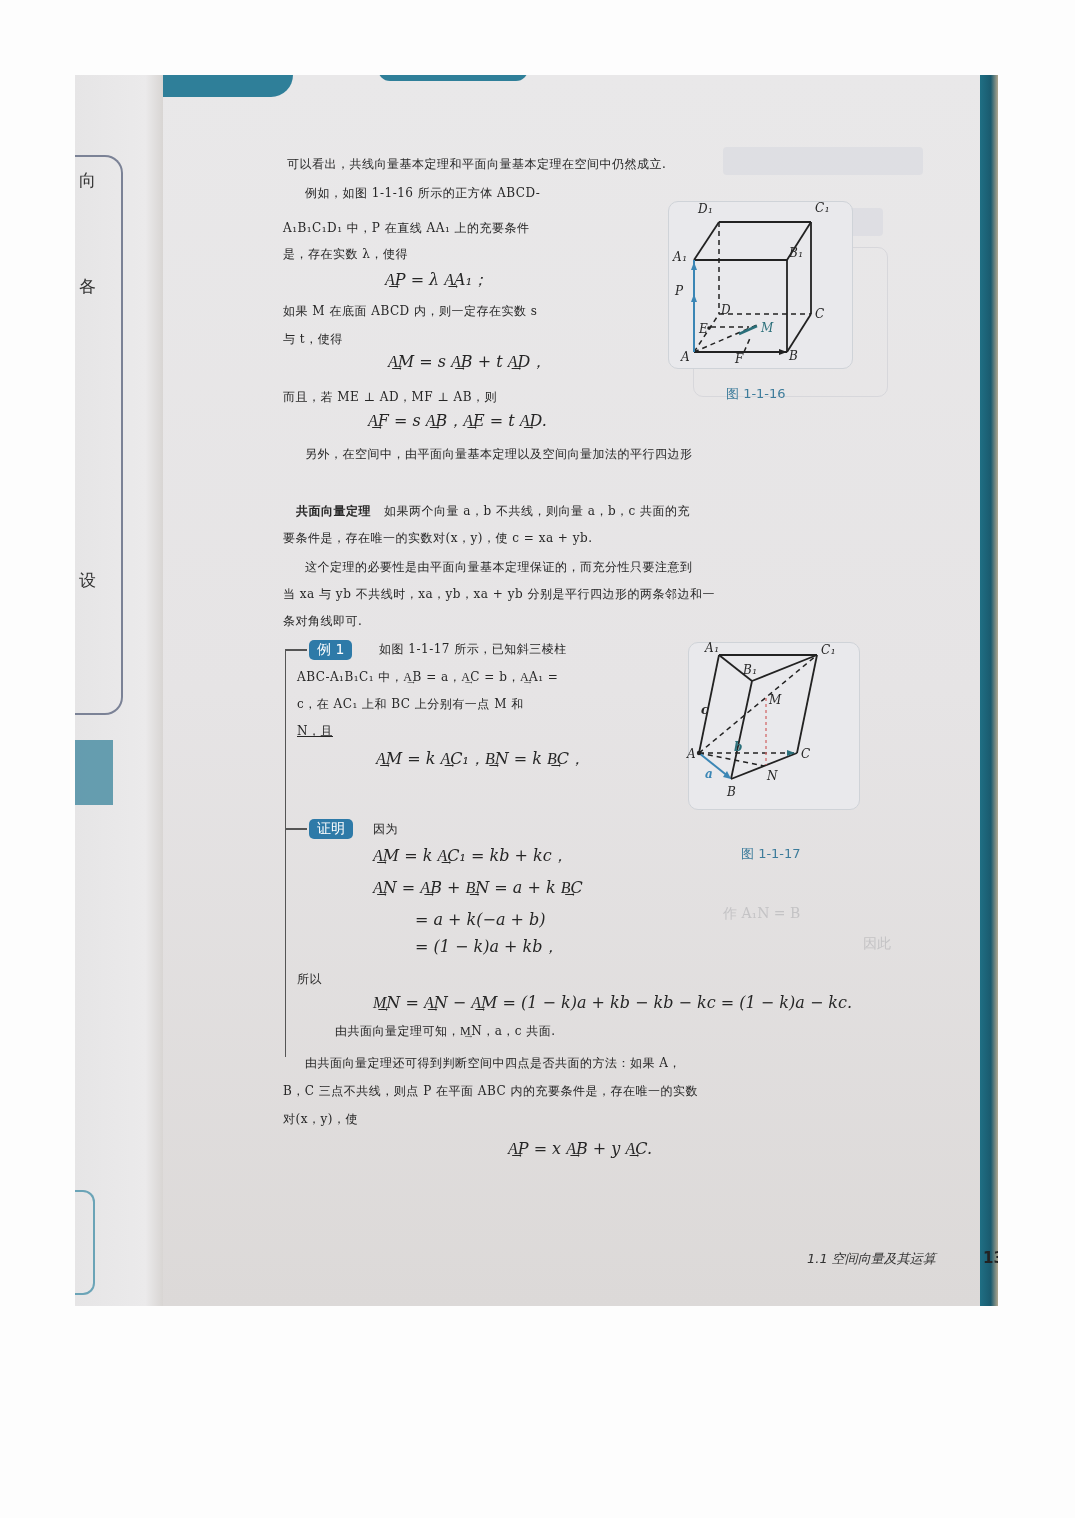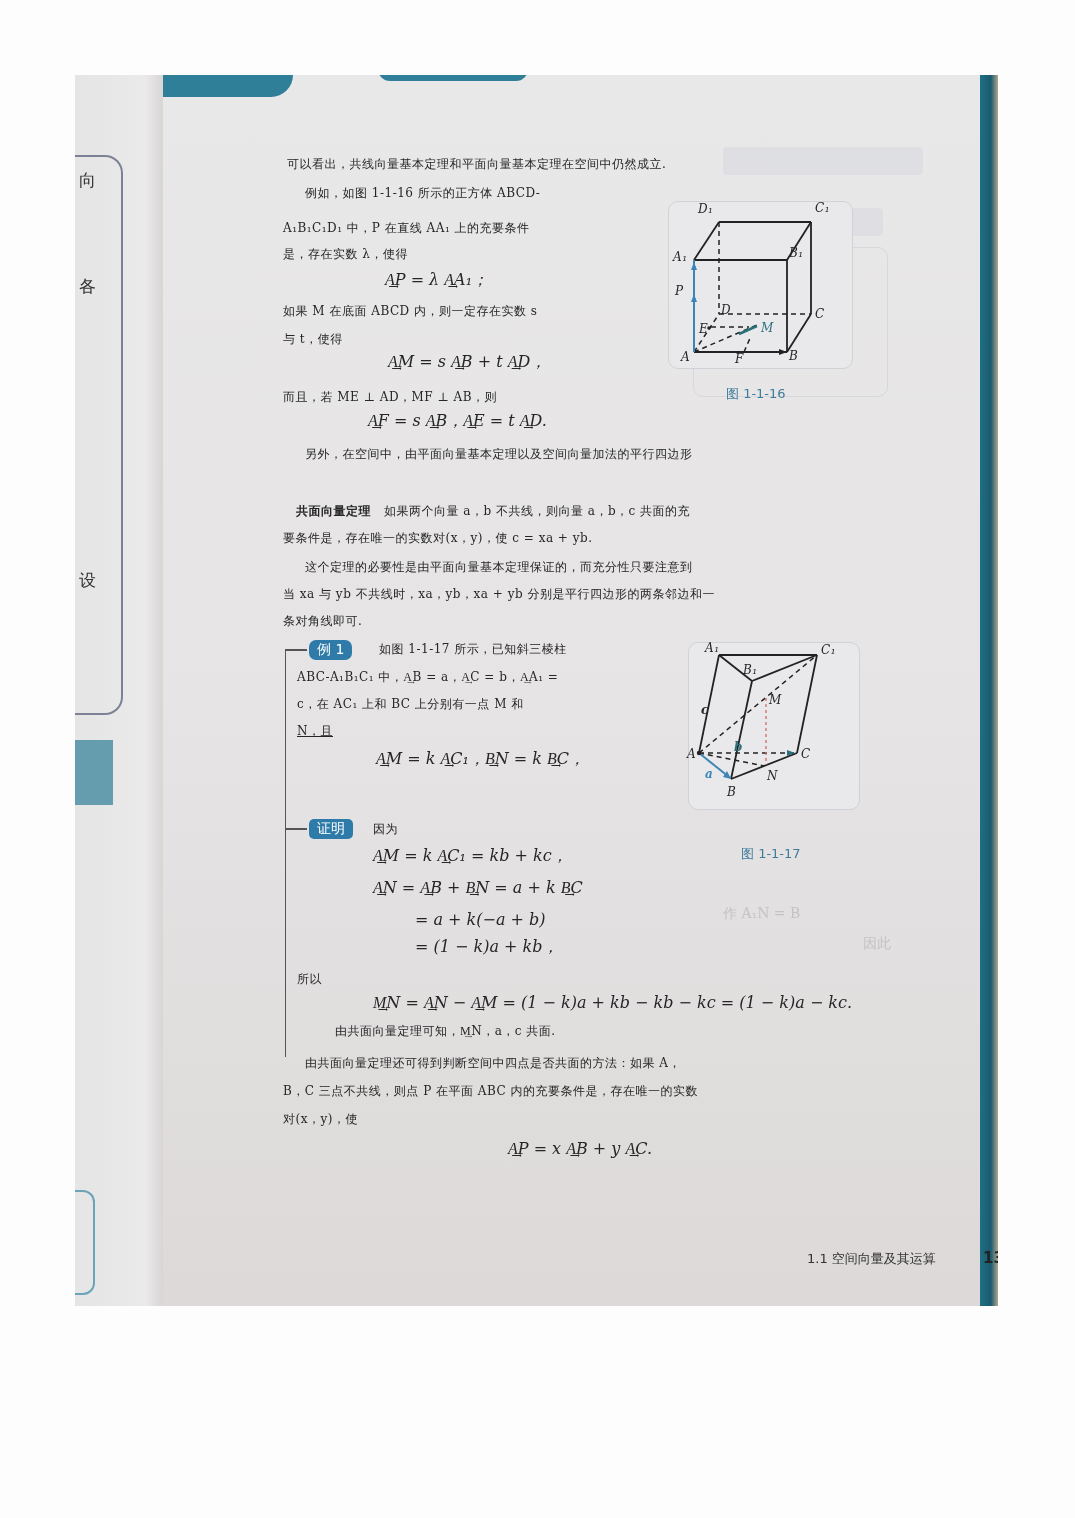--- a/index.html
+++ b/index.html
@@ -128,21 +128,21 @@
     </div>
     <div class="line" style="left:120px;top:452px;">要条件是，存在唯一的实数对(x，y)，使 c = xa + yb.</div>
     <div class="line" style="left:142px;top:481px;">这个定理的必要性是由平面向量基本定理保证的，而充分性只要注意到</div>
     <div class="line" style="left:120px;top:508px;">当 xa 与 yb 不共线时，xa，yb，xa + yb 分别是平行四边形的两条邻边和一</div>
     <div class="line" style="left:120px;top:535px;">条对角线即可.</div>
 
     <div class="ex-hline" style="left:122px;top:574px;width:22px;"></div>
     <div class="ex-frame" style="left:122px;top:574px;height:408px;"></div>
     <div class="ex-hline" style="left:122px;top:753px;width:22px;"></div>
 
-    <div class="badge" style="left:146px;top:565px;border-radius:7px;">例 1</div>
+    <div class="badge" style="left:146px;top:565px;">例 1</div>
     <div class="line" style="left:216px;top:563px;">如图 1-1-17 所示，已知斜三棱柱</div>
     <div class="line" style="left:134px;top:591px;">ABC-A₁B₁C₁ 中，A͢B = a，A͢C = b，A͢A₁ =</div>
     <div class="line" style="left:134px;top:618px;">c，在 AC₁ 上和 BC 上分别有一点 M 和</div>
     <div class="line" style="left:134px;top:645px;text-decoration:underline;">N，且</div>
     <div class="eq" style="left:213px;top:673px;">A͢M = k A͢C₁，B͢N = k B͢C，</div>
 
     <div class="fig" style="left:525px;top:567px;width:172px;height:168px;">
       <svg width="172" height="168" viewBox="0 0 172 168">
         <g stroke="#222" stroke-width="1.8" fill="none">
           <line x1="30" y1="12" x2="128" y2="12"></line>
@@ -186,16 +186,16 @@
     <div class="eq" style="left:252px;top:861px;">= (1 − k)a + kb，</div>
     <div class="line" style="left:134px;top:893px;">所以</div>
     <div class="eq" style="left:210px;top:917px;">M͢N = A͢N − A͢M = (1 − k)a + kb − kb − kc = (1 − k)a − kc.</div>
     <div class="line" style="left:172px;top:945px;">由共面向量定理可知，M͢N，a，c 共面.</div>
 
     <div class="line" style="left:142px;top:977px;">由共面向量定理还可得到判断空间中四点是否共面的方法：如果 A，</div>
     <div class="line" style="left:120px;top:1005px;">B，C 三点不共线，则点 P 在平面 ABC 内的充要条件是，存在唯一的实数</div>
     <div class="line" style="left:120px;top:1033px;">对(x，y)，使</div>
     <div class="eq" style="left:345px;top:1063px;">A͢P = x A͢B + y A͢C.</div>
 
-    <div class="footer" style="left:644px;top:1175px;">1.1   空间向量及其运算</div>
+    <div class="footer" style="left:644px;top:1175px;font-style:italic;">1.1   空间向量及其运算</div>
     <div class="pagenum" style="left:820px;top:1174px;">13</div>
   </div>
 </div>
 
 </body></html>

